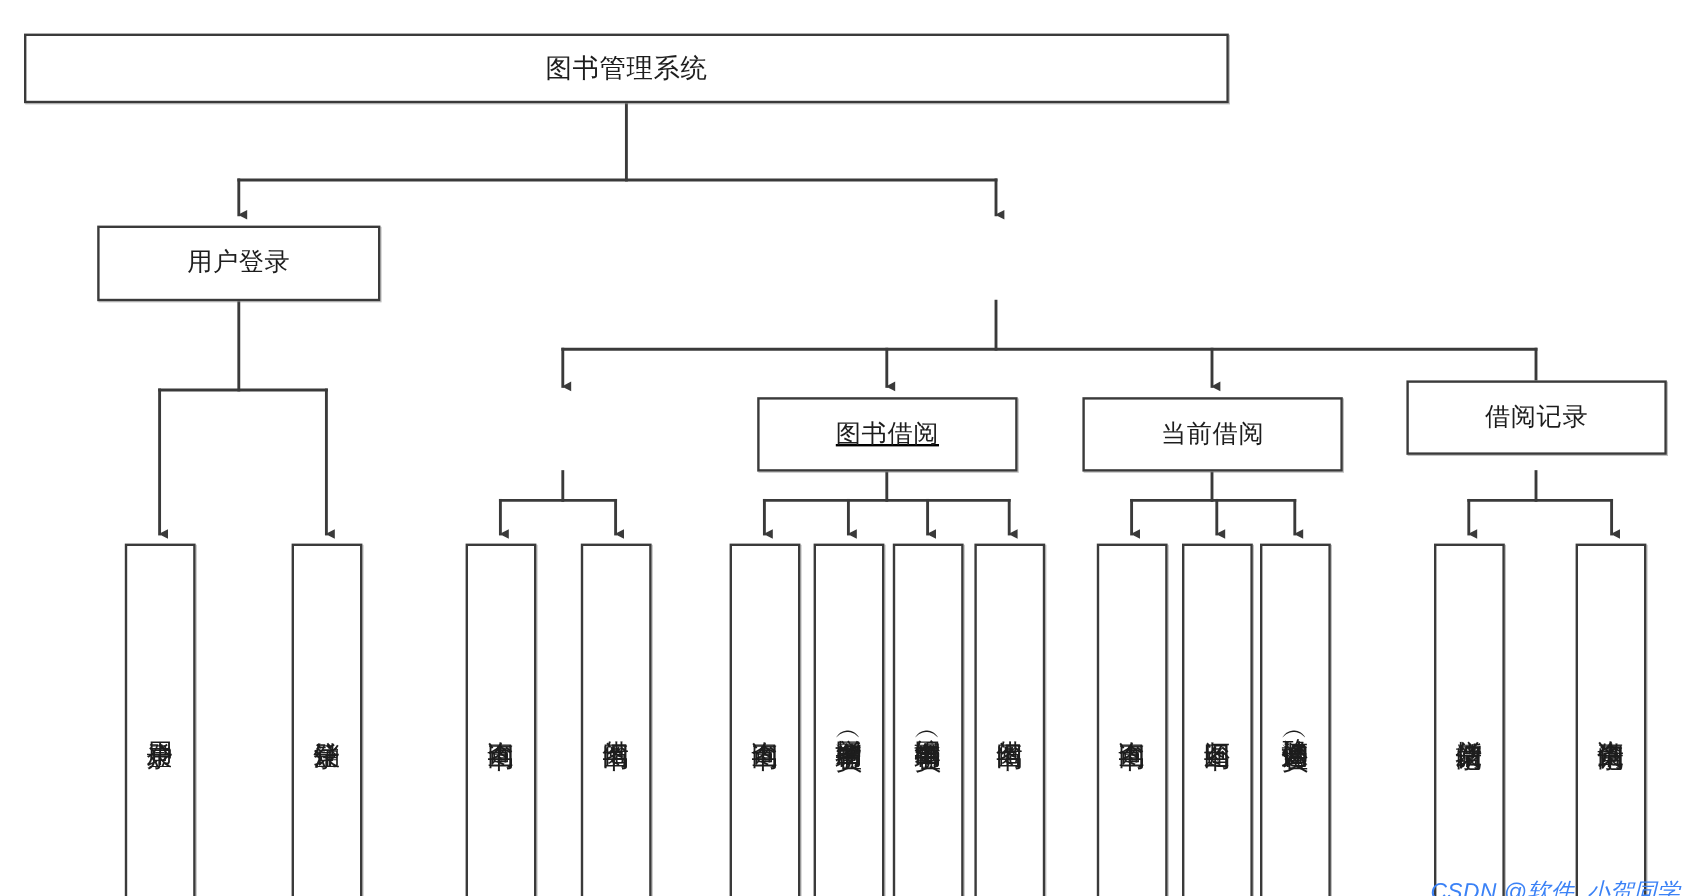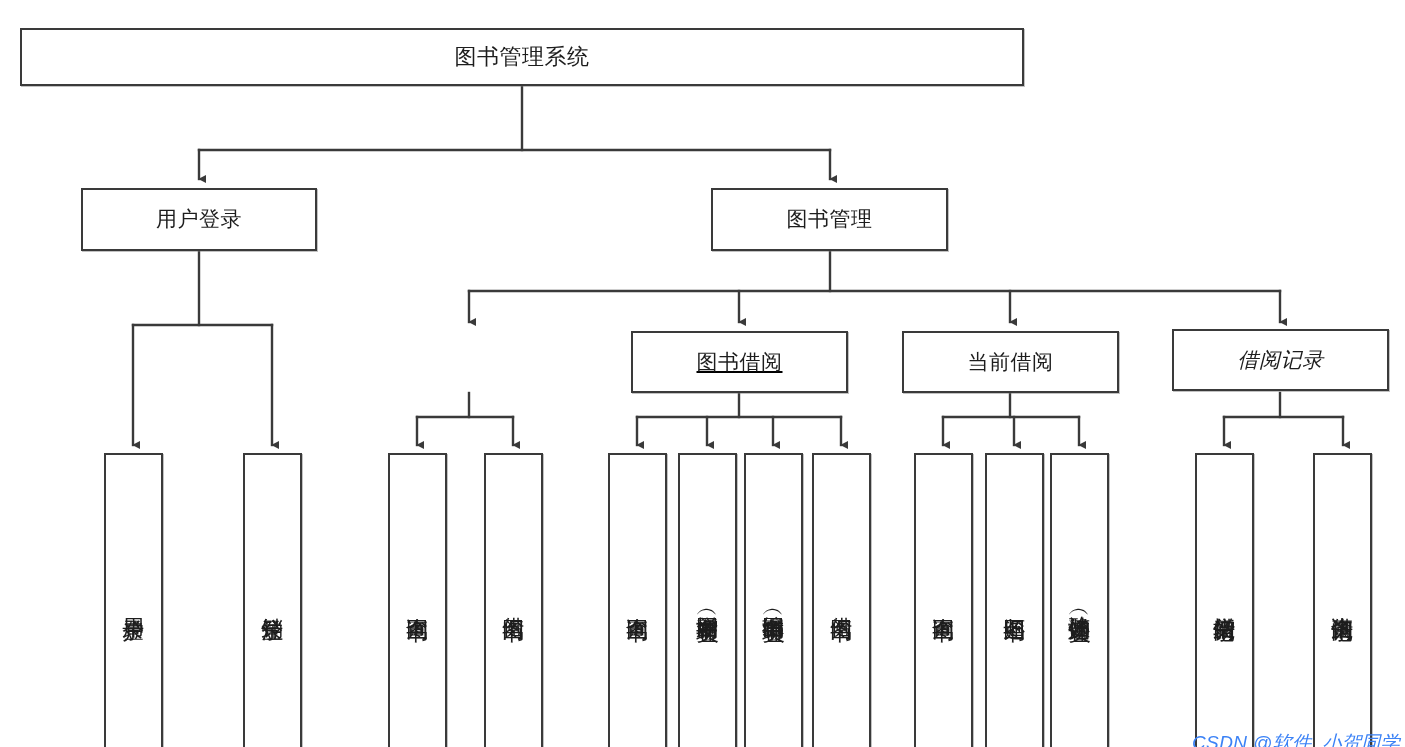--- a/index.html
+++ b/index.html
@@ -122,31 +122,28 @@
     </g>
   </svg>
 
   <div class="node root" style="left:20px; top:11px; width:1004px; height:58px;">
     <span class="node-label">图书管理系统</span>
   </div>
 
   <div class="node" style="left:81px; top:171px; width:236px; height:63px;">
     <span class="node-label">用户登录</span>
   </div>
-  <div class="node" style="left:711px; top:171px; width:237px; height:63px;">
-    <span class="node-label">图书管理</span>
-  </div>
 
   <div class="node" style="left:631px; top:314px; width:217px; height:62px;text-decoration:underline;">
     <span class="node-label">图书借阅</span>
   </div>
   <div class="node" style="left:902px; top:314px; width:217px; height:62px;">
     <span class="node-label">当前借阅</span>
   </div>
-  <div class="node" style="left:1172px; top:312px; width:217px; height:62px;font-style:italic;">
+  <div class="node" style="left:1172px; top:300px; width:217px; height:62px;">
     <span class="node-label">借阅记录</span>
   </div>
 
   <div class="node leaf" style="left:104px; top:436px; width:59px; height:298px;">
     <span class="node-label">用户登录</span>
   </div>
   <div class="node leaf" style="left:243px; top:436px; width:59px; height:298px;">
     <span class="node-label">注销登录</span>
   </div>
 

